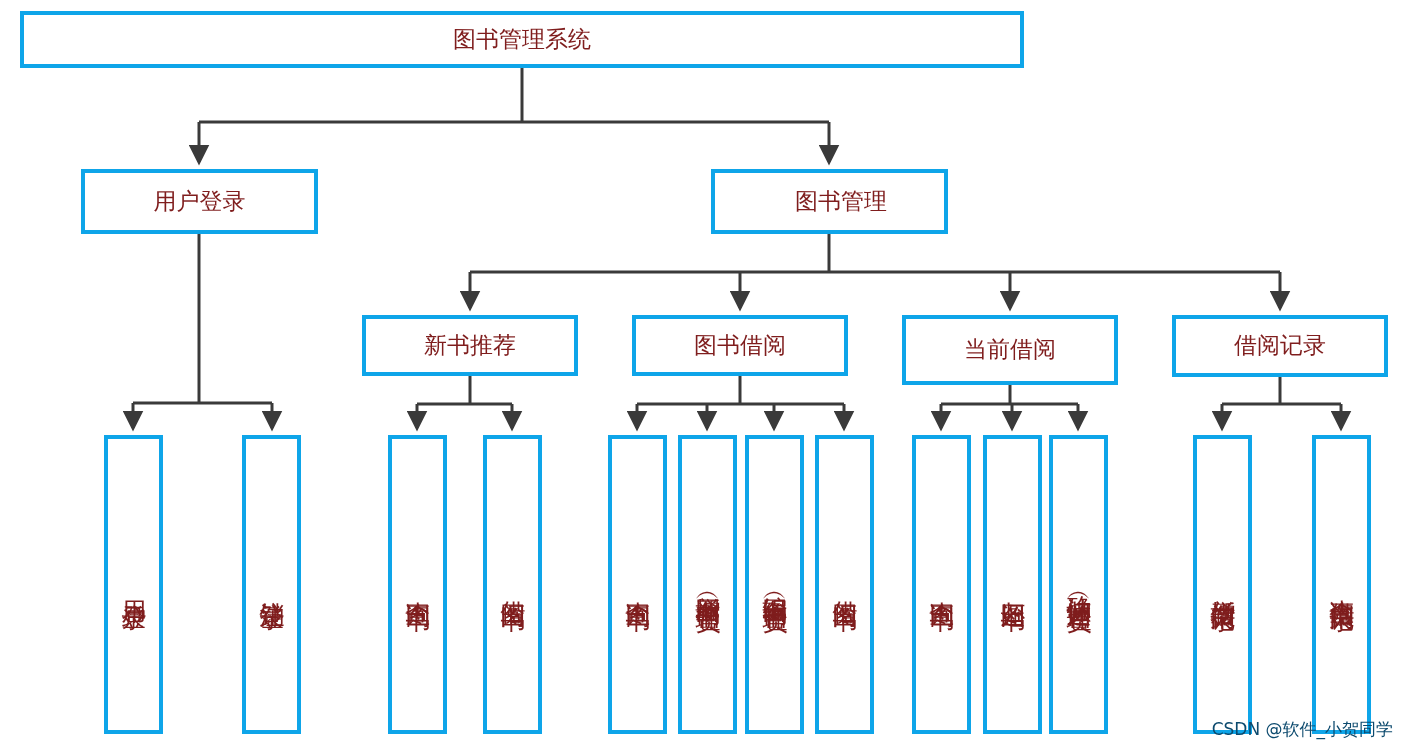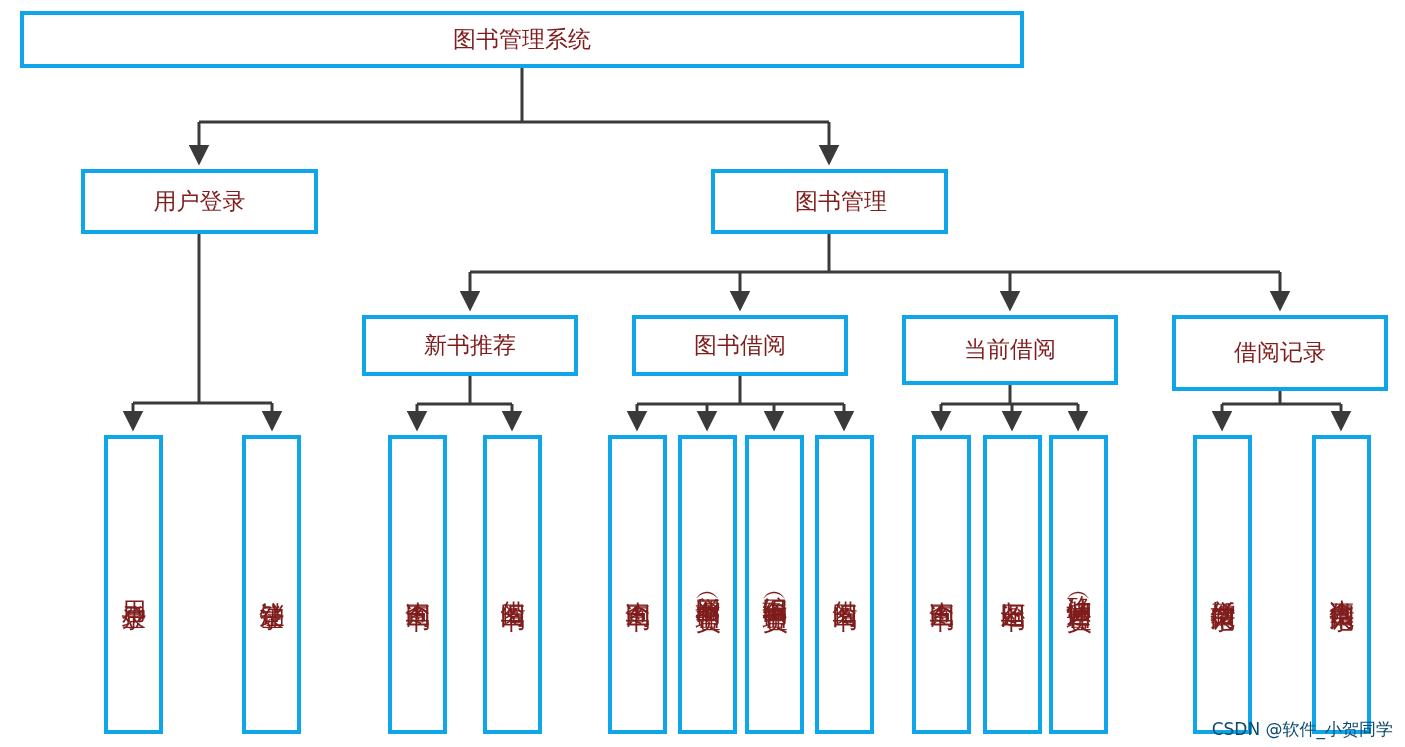--- a/index.html
+++ b/index.html
@@ -138,21 +138,21 @@
 
   <div class="node horizontal" style="left: 362px; top: 315px; width: 216px; height: 61px;">
     <span class="node-label">新书推荐</span>
   </div>
   <div class="node horizontal" style="left: 632px; top: 315px; width: 216px; height: 61px;">
     <span class="node-label">图书借阅</span>
   </div>
   <div class="node horizontal" style="left: 902px; top: 315px; width: 216px; height: 70px;">
     <span class="node-label">当前借阅</span>
   </div>
-  <div class="node horizontal" style="left: 1172px; top: 315px; width: 216px; height: 76px;">
+  <div class="node horizontal" style="left: 1172px; top: 315px; width: 216px; height: 62px;">
     <span class="node-label">借阅记录</span>
   </div>
 
   <div class="node vertical" style="left: 104px; top: 435px; width: 59px; height: 299px;">
     <span class="node-label">用户登录</span>
   </div>
   <div class="node vertical" style="left: 242px; top: 435px; width: 59px; height: 299px;">
     <span class="node-label">注销登录</span>
   </div>
   <div class="node vertical" style="left: 388px; top: 435px; width: 59px; height: 299px;">

